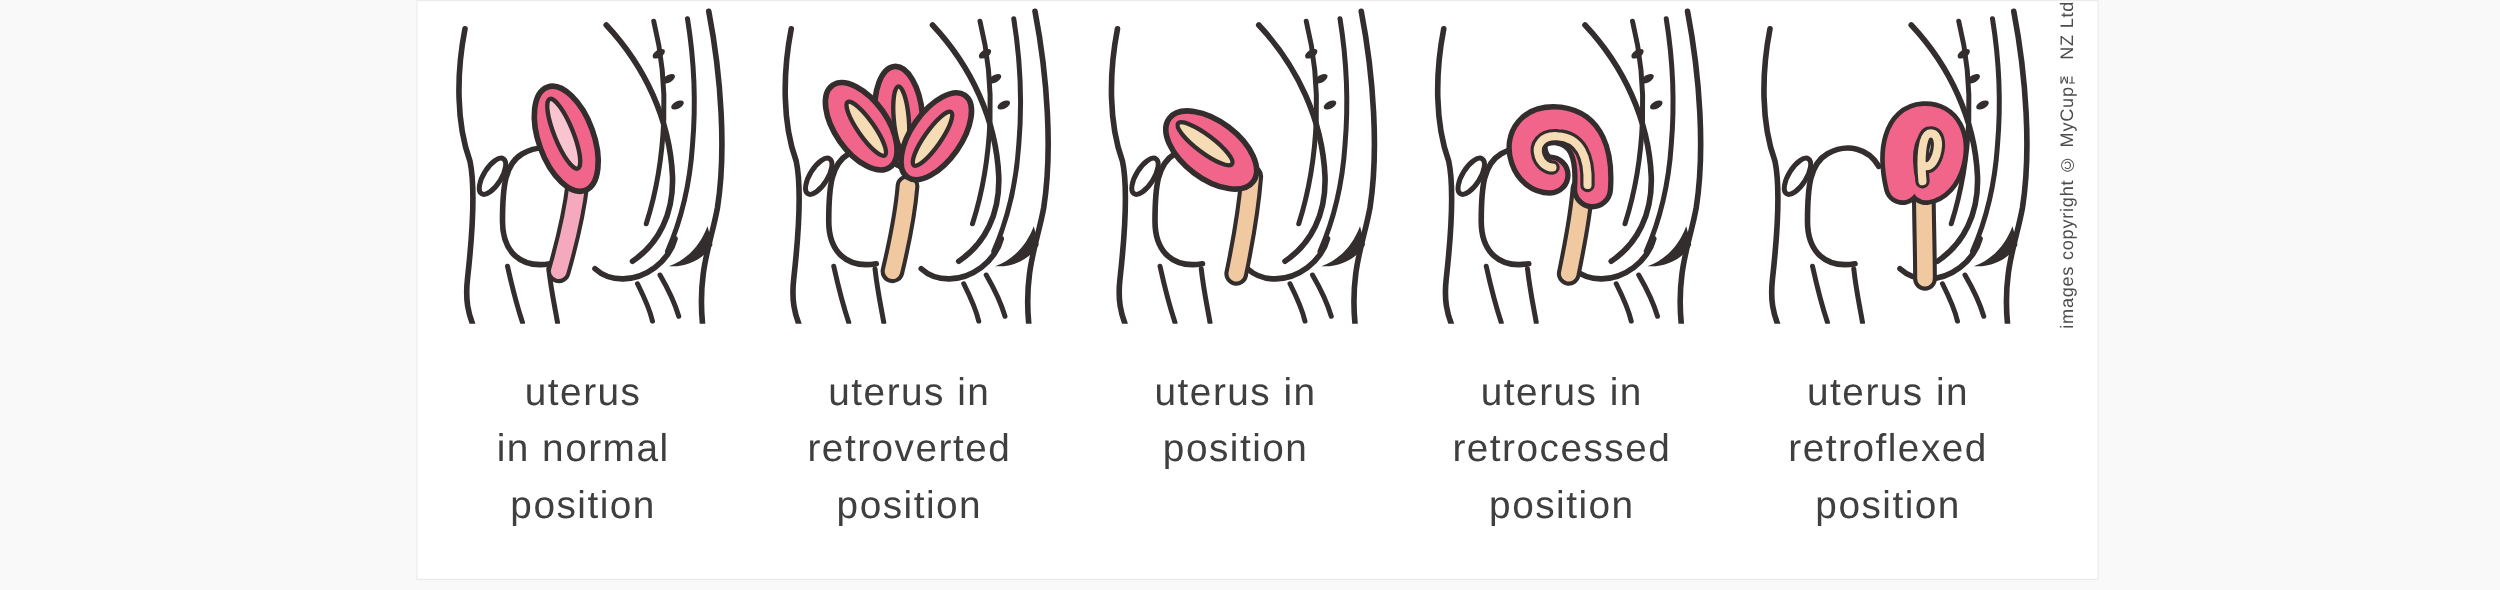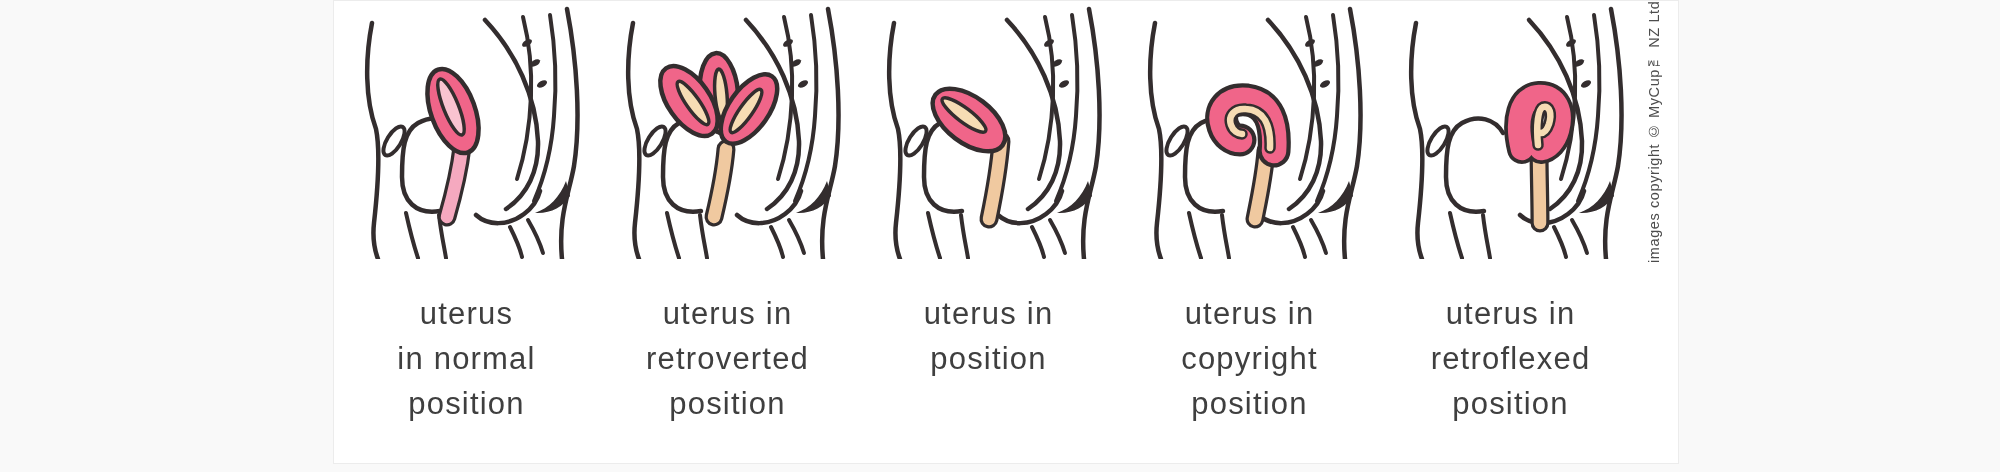--- a/index.html
+++ b/index.html
@@ -147,21 +147,21 @@
           <path d="M 147,150 C 145,175 140,198 136,218" stroke-width="19"></path>
           <path d="M 147,150 C 145,175 140,198 136,218" stroke="var(--beige,#f0c9a0)" stroke-width="12.5"></path>
           <path d="M 155,150 C 157,122 150,102 128,99 C 108,97 99,110 104,125 C 107,134 114,139 121,139" stroke-width="33"></path>
           <path d="M 155,150 C 157,122 150,102 128,99 C 108,97 99,110 104,125 C 107,134 114,139 121,139" stroke="var(--pink,#f06589)" stroke-width="24.5"></path>
           <path d="M 151,147 C 152,124 145,109 127,108 C 115,107 109,115 112,124 C 114,130 119,133 123,133" stroke-width="11.5"></path>
           <path d="M 151,147 C 152,124 145,109 127,108 C 115,107 109,115 112,124 C 114,130 119,133 123,133" stroke="var(--cream,#f6dcb4)" stroke-width="6.5"></path>
         </g>
       </svg>
       <figcaption class="label">
         <div>uterus in</div>
-        <div>copyright</div>
+        <div>retrocessed</div>
         <div>position</div>
       </figcaption>
     </figure>
 
     <figure class="fig">
       <svg class="illustration" viewBox="0 0 261 258">
         <use href="#pelvis-base"></use>
         <g stroke="var(--outline,#332d2e)" fill="none" stroke-linecap="round" stroke-linejoin="round">
           <path d="M 160,222 C 160,198 159,172 159,146" stroke-width="19"></path>
           <path d="M 160,222 C 160,198 159,172 159,146" stroke="var(--beige,#f0c9a0)" stroke-width="12.5"></path>

